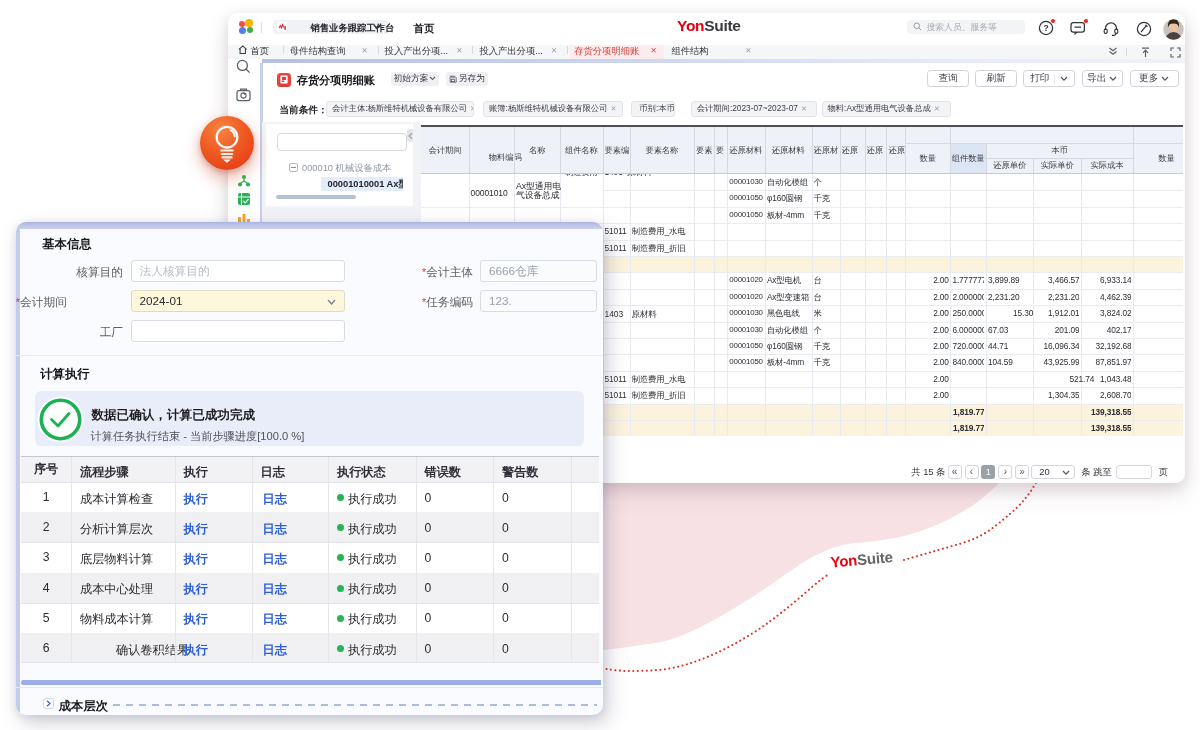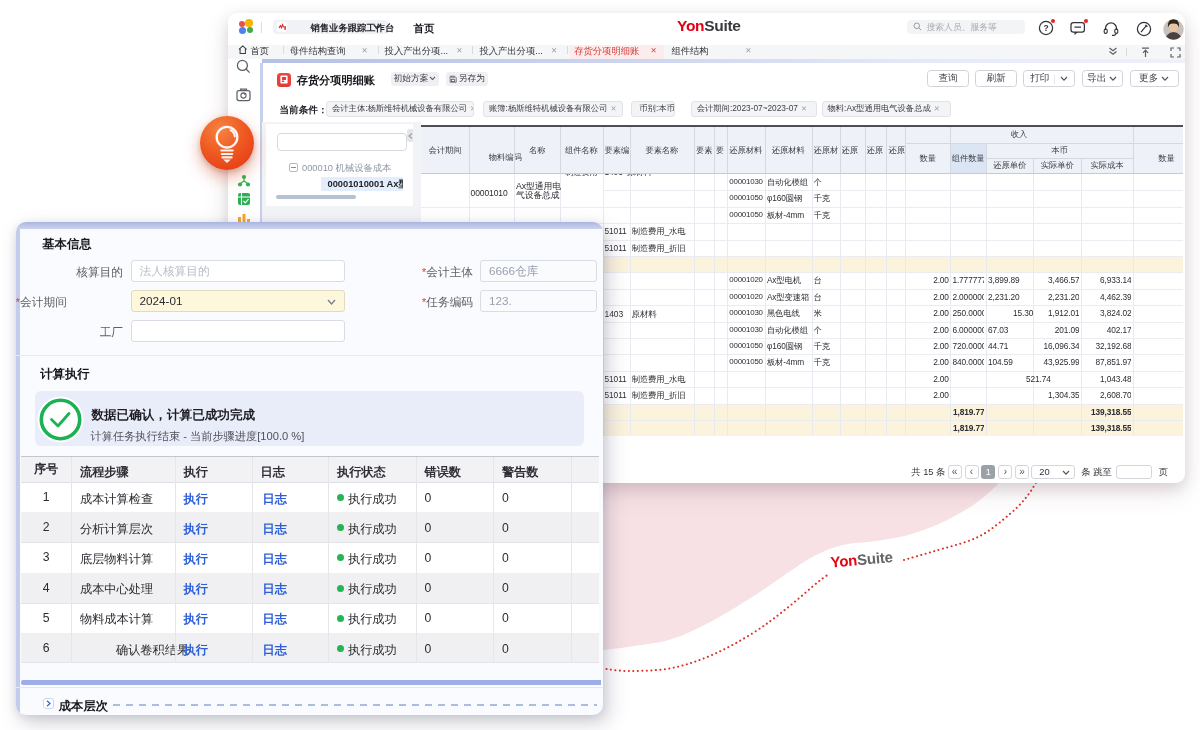--- a/index.html
+++ b/index.html
@@ -191,21 +191,20 @@
 <div class="a" style="left:183.3px;top:2px;width:25.1px;height:47px;overflow:hidden;color:#3c3e46;line-height:47px;">要素编码</div>
 <div class="a ctr" style="left:208.4px;top:2px;width:64.3px;height:47px;overflow:hidden;color:#3c3e46;">要素名称</div>
 <div class="a" style="left:274.7px;top:2px;width:17.7px;height:47px;overflow:hidden;color:#3c3e46;line-height:47px;">要素名</div>
 <div class="a" style="left:294.4px;top:2px;width:11.6px;height:47px;overflow:hidden;color:#3c3e46;line-height:47px;">要素</div>
 <div class="a" style="left:308.0px;top:2px;width:35.6px;height:47px;overflow:hidden;color:#3c3e46;line-height:47px;">还原材料编码</div>
 <div class="a ctr" style="left:343.6px;top:2px;width:46.7px;height:47px;overflow:hidden;color:#3c3e46;">还原材料</div>
 <div class="a" style="left:392.3px;top:2px;width:26.0px;height:47px;overflow:hidden;color:#3c3e46;line-height:47px;">还原材料</div>
 <div class="a" style="left:420.3px;top:2px;width:23.0px;height:47px;overflow:hidden;color:#3c3e46;line-height:47px;">还原料</div>
 <div class="a" style="left:445.3px;top:2px;width:19.9px;height:47px;overflow:hidden;color:#3c3e46;line-height:47px;">还原单价</div>
 <div class="a" style="left:467.2px;top:2px;width:16.4px;height:47px;overflow:hidden;color:#3c3e46;line-height:47px;">还原成本</div>
-<div class="a ctr" style="left:483.6px;top:2px;width:228.1px;height:15.5px;color:#3c3e46;">收入</div>
 <div class="a ctr" style="left:564.7px;top:17.5px;width:147px;height:15px;color:#3c3e46;">本币</div>
 <div class="a ctr" style="left:483.6px;top:17.5px;width:45.5px;height:31.5px;color:#3c3e46;">数量</div>
 <div class="a ctr" style="left:529.1px;top:17.5px;width:35.6px;height:31.5px;color:#3c3e46;">组件数量</div>
 <div class="a ctr" style="left:711.7px;top:17.5px;width:67px;height:31.5px;color:#3c3e46;">数量</div>
 <div class="a ctr" style="left:564.7px;top:32.5px;width:47.5px;height:16.5px;color:#3c3e46;">还原单价</div>
 <div class="a ctr" style="left:612.2px;top:32.5px;width:47.5px;height:16.5px;color:#3c3e46;">实际单价</div>
 <div class="a ctr" style="left:659.7px;top:32.5px;width:52px;height:16.5px;color:#3c3e46;">实际成本</div>
 <div class="vln" style="left:47.3px;top:2px;height:47px;background:#d4d8e0;"></div>
 <div class="vln" style="left:93.1px;top:2px;height:47px;background:#d4d8e0;"></div>
 <div class="vln" style="left:138.8px;top:2px;height:47px;background:#d4d8e0;"></div>
@@ -335,21 +334,21 @@
 <div class="a" style="left:531.1px;top:212.9px;width:32.1px;height:16.4px;line-height:16.4px;overflow:hidden;">720.00000</div>
 <div class="a" style="left:566.7px;top:212.9px;width:44.0px;height:16.4px;line-height:16.4px;overflow:hidden;">44.71</div>
 <div class="a" style="left:614.2px;top:212.9px;width:44.0px;height:16.4px;line-height:16.4px;overflow:hidden;text-align:right;">16,096.34</div>
 <div class="a" style="left:661.7px;top:212.9px;width:48.5px;height:16.4px;line-height:16.4px;overflow:hidden;text-align:right;">32,192.68</div>
 <div class="a" style="left:485.6px;top:229.3px;width:42.0px;height:16.4px;line-height:16.4px;overflow:hidden;text-align:right;">2.00</div>
 <div class="a" style="left:531.1px;top:229.3px;width:32.1px;height:16.4px;line-height:16.4px;overflow:hidden;">840.00000</div>
 <div class="a" style="left:566.7px;top:229.3px;width:44.0px;height:16.4px;line-height:16.4px;overflow:hidden;">104.59</div>
 <div class="a" style="left:614.2px;top:229.3px;width:44.0px;height:16.4px;line-height:16.4px;overflow:hidden;text-align:right;">43,925.99</div>
 <div class="a" style="left:661.7px;top:229.3px;width:48.5px;height:16.4px;line-height:16.4px;overflow:hidden;text-align:right;">87,851.97</div>
 <div class="a" style="left:485.6px;top:245.7px;width:42.0px;height:16.4px;line-height:16.4px;overflow:hidden;text-align:right;">2.00</div>
-<div class="a" style="left:595px;top:245.7px;width:44.0px;height:16.4px;line-height:16.4px;overflow:hidden;text-align:center;">521.74</div>
+<div class="a" style="left:629px;top:245.7px;width:44.0px;height:16.4px;line-height:16.4px;overflow:hidden;text-align:right;">521.74</div>
 <div class="a" style="left:661.7px;top:245.7px;width:48.5px;height:16.4px;line-height:16.4px;overflow:hidden;text-align:right;">1,043.48</div>
 <div class="a" style="left:485.6px;top:262.1px;width:42.0px;height:16.4px;line-height:16.4px;overflow:hidden;text-align:right;">2.00</div>
 <div class="a" style="left:614.2px;top:262.1px;width:44.0px;height:16.4px;line-height:16.4px;overflow:hidden;text-align:right;">1,304.35</div>
 <div class="a" style="left:661.7px;top:262.1px;width:48.5px;height:16.4px;line-height:16.4px;overflow:hidden;text-align:right;">2,608.70</div>
 <div class="a" style="left:531.1px;top:278.5px;width:32.1px;height:16.4px;line-height:16.4px;overflow:hidden;text-align:right;font-weight:bold;">1,819.77</div>
 <div class="a" style="left:661.7px;top:278.5px;width:48.5px;height:16.4px;line-height:16.4px;overflow:hidden;text-align:right;font-weight:bold;">139,318.55</div>
 <div class="a" style="left:531.1px;top:294.9px;width:32.1px;height:16.4px;line-height:16.4px;overflow:hidden;text-align:right;font-weight:bold;">1,819.77</div>
 <div class="a" style="left:661.7px;top:294.9px;width:48.5px;height:16.4px;line-height:16.4px;overflow:hidden;text-align:right;font-weight:bold;">139,318.55</div>
 </div>
 <div class="tx" style="left:683.3px;top:453px;font-size:9.3px;color:#33343a;">共 15 条</div>

